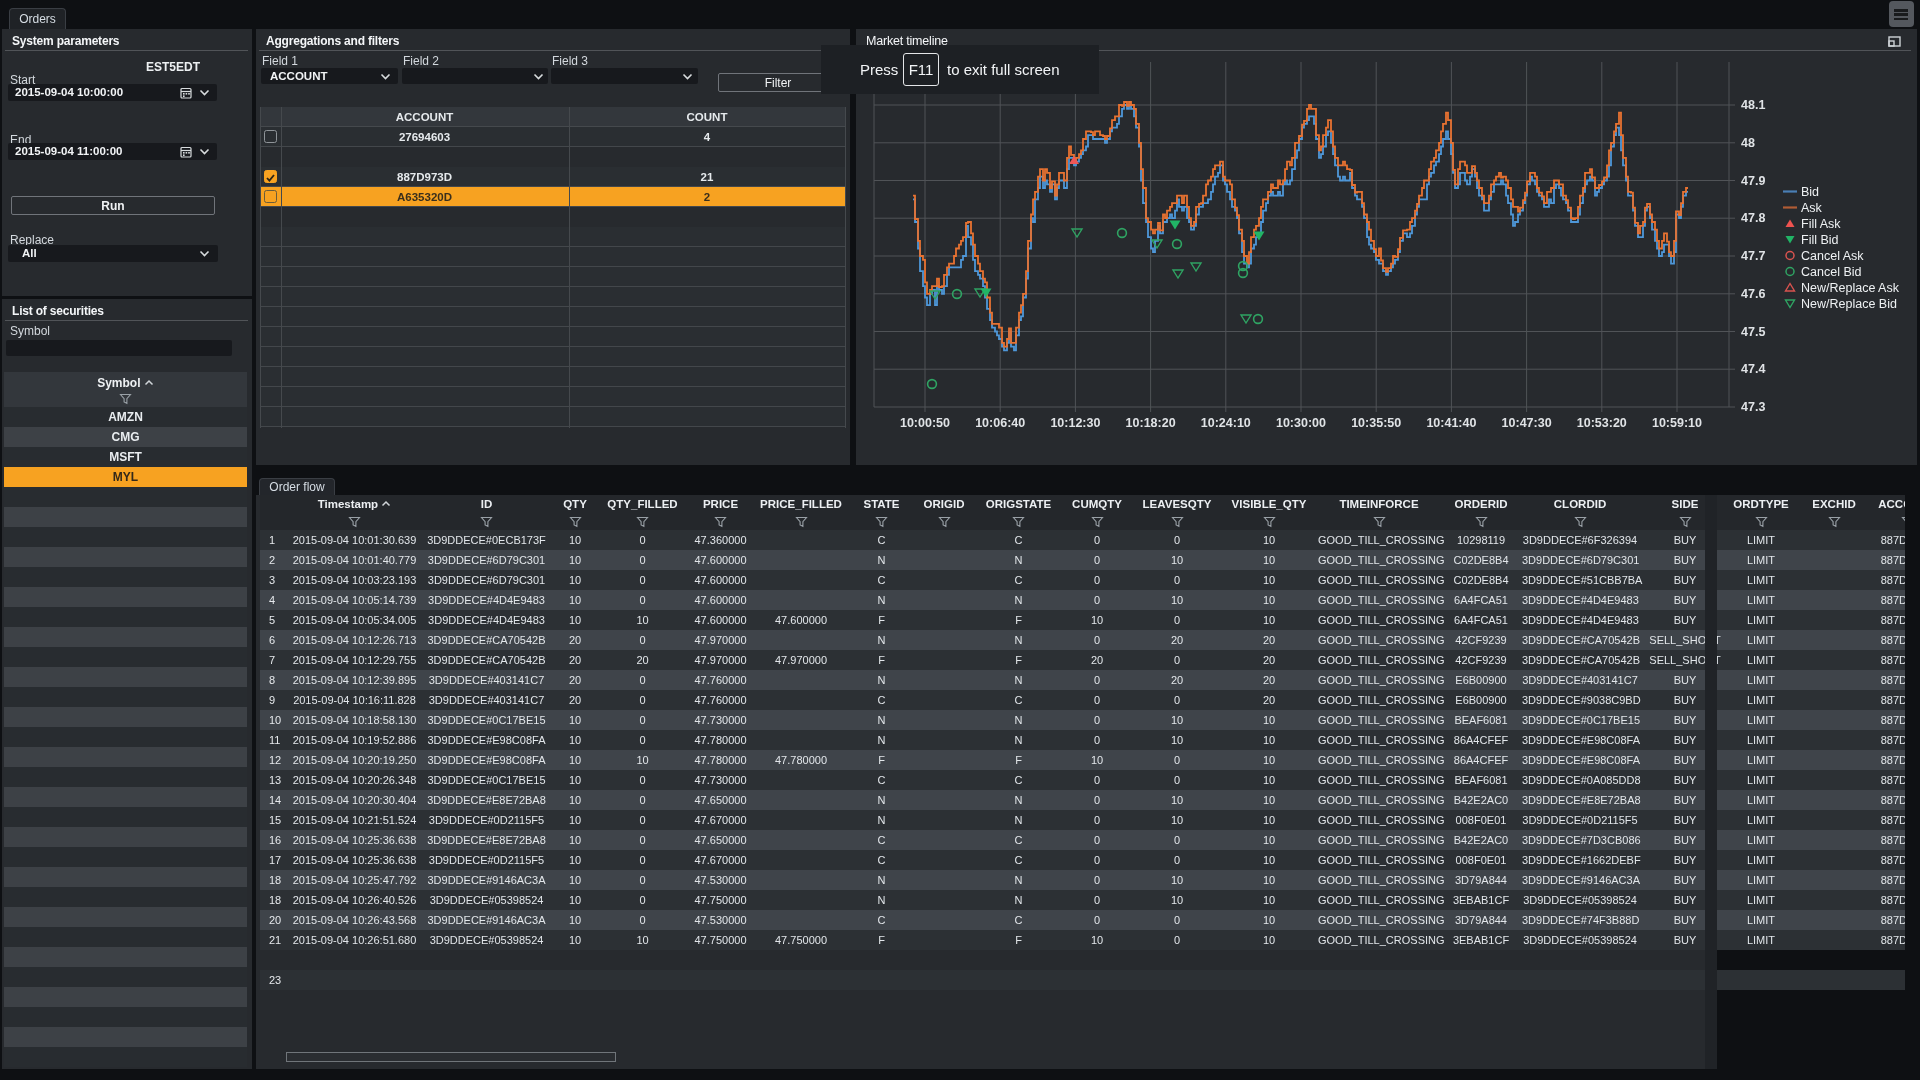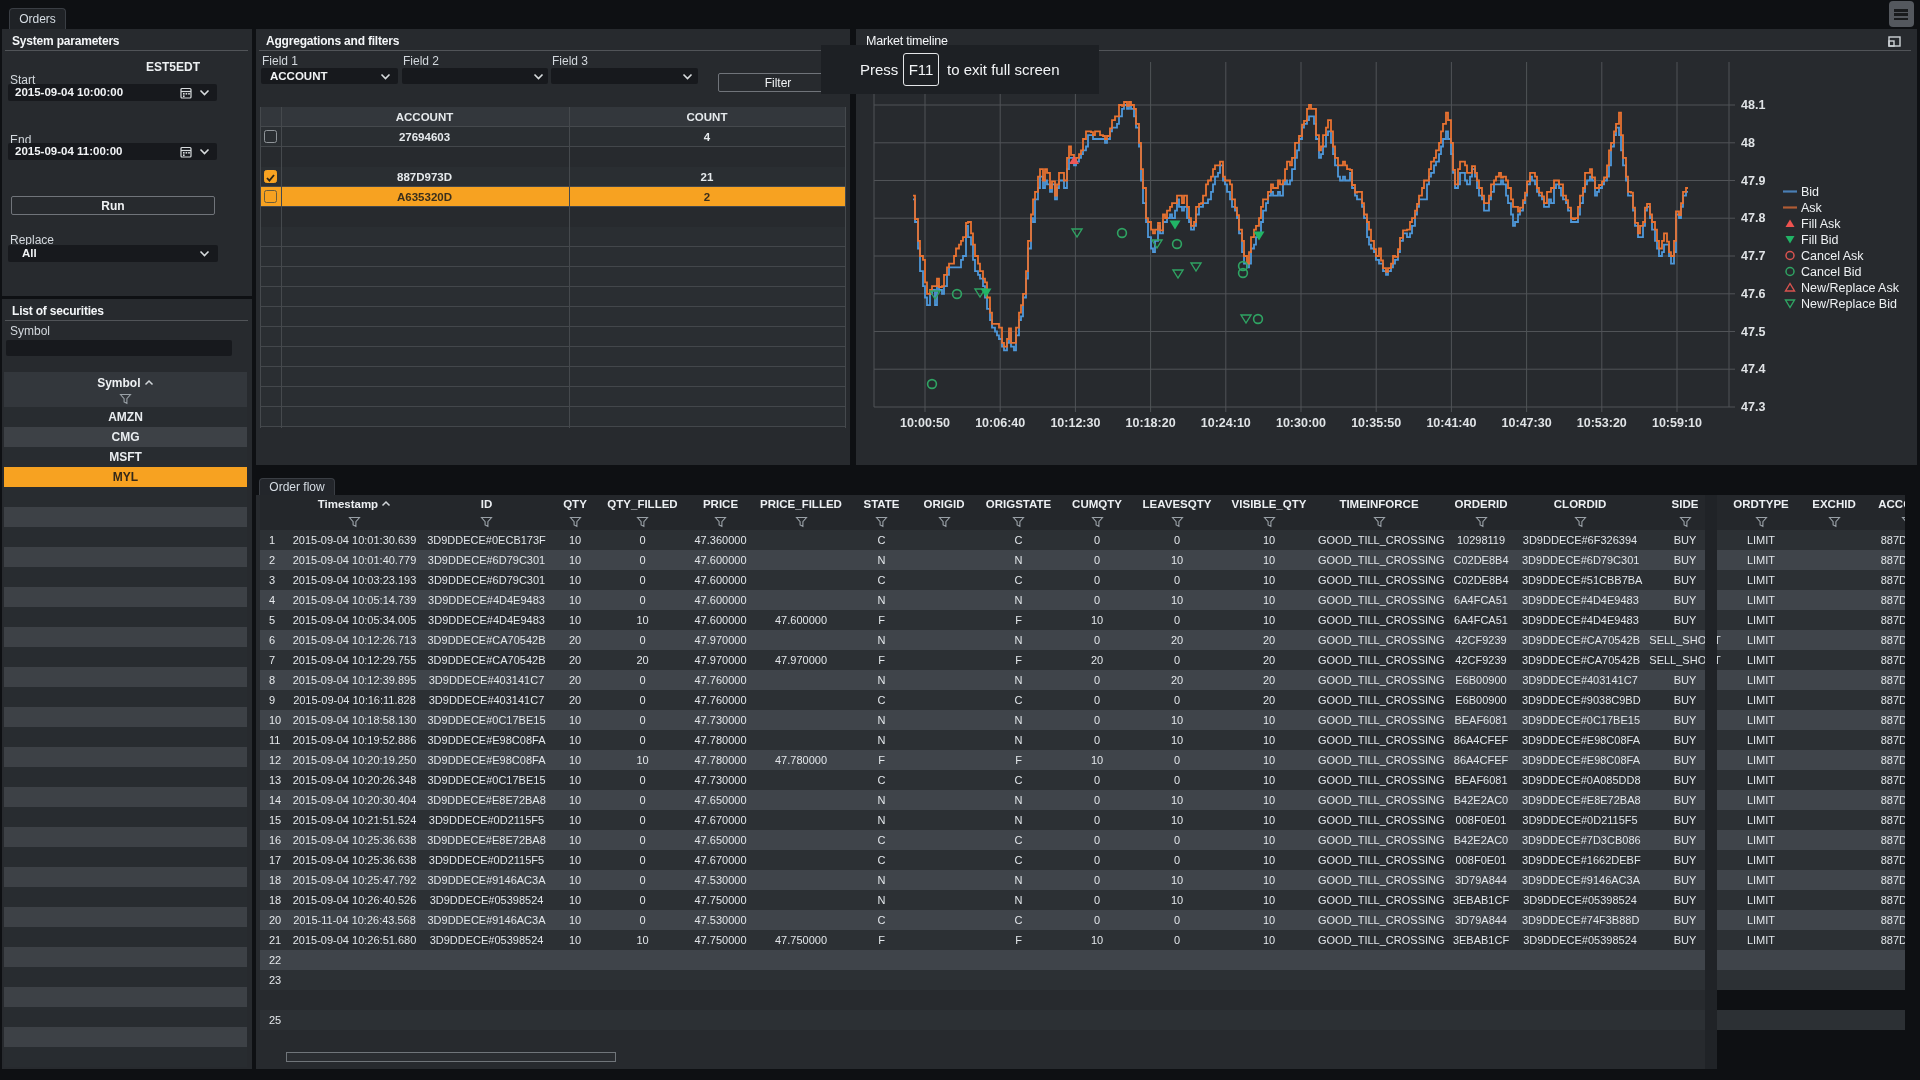--- a/index.html
+++ b/index.html
@@ -895,21 +895,21 @@
         <div class="ofc" style="left:1058px;width:122px">GOOD_TILL_CROSSING</div>
         <div class="ofc" style="left:1180px;width:82px">3EBAB1CF</div>
         <div class="ofc" style="left:1262px;width:116px">3D9DDECE#05398524</div>
         <div class="ofc" style="left:1378px;width:94px">BUY</div>
         <div class="ofc" style="left:1472px;width:58px">LIMIT</div>
         <div class="ofc" style="left:1530px;width:88px"></div>
         <div class="ofc" style="left:1618px;width:58px">887D973D</div>
       </div>
       <div class="ofr lt" style="top:415px">
         <div class="ofc num" style="left:0;width:32px">20</div>
-        <div class="ofc" style="left:32px;width:125px">2015-11-04 10:26:43.568</div>
+        <div class="ofc" style="left:32px;width:125px">2015-09-04 10:26:43.568</div>
         <div class="ofc" style="left:157px;width:139px">3D9DDECE#9146AC3A</div>
         <div class="ofc" style="left:296px;width:38px">10</div>
         <div class="ofc" style="left:334px;width:97px">0</div>
         <div class="ofc" style="left:431px;width:59px">47.530000</div>
         <div class="ofc" style="left:490px;width:102px"></div>
         <div class="ofc" style="left:592px;width:59px">C</div>
         <div class="ofc" style="left:651px;width:66px"></div>
         <div class="ofc" style="left:717px;width:83px">C</div>
         <div class="ofc" style="left:800px;width:74px">0</div>
         <div class="ofc" style="left:874px;width:86px">0</div>
@@ -937,24 +937,18 @@
         <div class="ofc" style="left:874px;width:86px">0</div>
         <div class="ofc" style="left:960px;width:98px">10</div>
         <div class="ofc" style="left:1058px;width:122px">GOOD_TILL_CROSSING</div>
         <div class="ofc" style="left:1180px;width:82px">3EBAB1CF</div>
         <div class="ofc" style="left:1262px;width:116px">3D9DDECE#05398524</div>
         <div class="ofc" style="left:1378px;width:94px">BUY</div>
         <div class="ofc" style="left:1472px;width:58px">LIMIT</div>
         <div class="ofc" style="left:1530px;width:88px"></div>
         <div class="ofc" style="left:1618px;width:58px">887D973D</div>
       </div>
-      <div class="ofr lt" style="top:455px">
-        <div class="ofc num" style="left:0;width:32px">22</div>
-      </div>
       <div class="ofr dk" style="top:475px">
         <div class="ofc num" style="left:0;width:32px">23</div>
-      </div>
-      <div class="ofr dk" style="top:515px">
-        <div class="ofc num" style="left:0;width:32px">25</div>
       </div>
     </div>
     <div style="position:absolute;right:0;top:0;width:12px;bottom:0;background:#202327"></div>
     <div style="position:absolute;left:30px;top:557px;width:330px;height:10px;background:#2a2d31;border:1px solid #70757a"></div>
   </div>
 </body></html>

